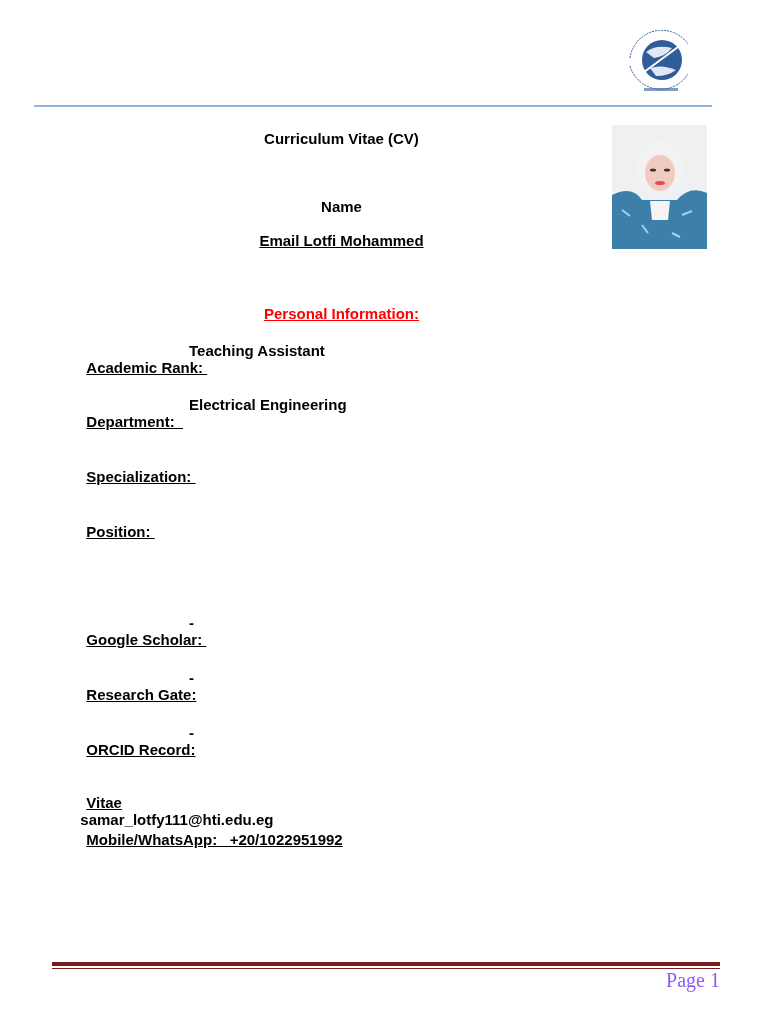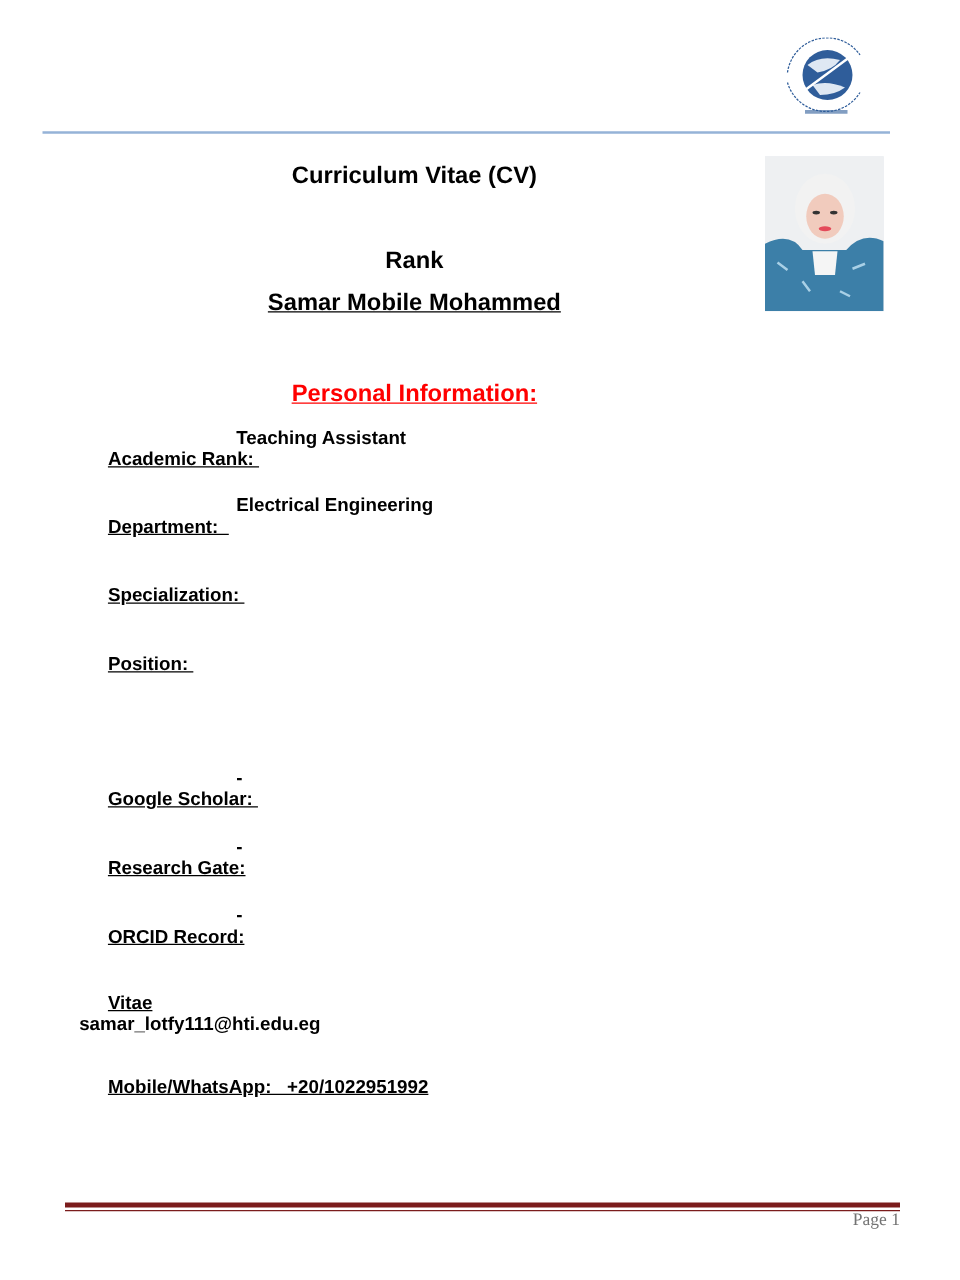--- a/index.html
+++ b/index.html
@@ -1,53 +1,53 @@
 <!DOCTYPE html>
 <html><head>
 <meta charset="utf-8">
 <style>
   html, body { margin:0; padding:0; background:#ffffff; }
   body { width:768px; height:1024px; position:relative; overflow:hidden;
          font-family:"Liberation Sans", sans-serif; color:#000; }
   .abs { position:absolute; }
   .logo { left:622px; top:30px; width:76px; height:68px; }
   .header-rule { left:34px; top:105px; width:678px; height:2px; background:#95b3d7; }
-  .title { left:4px; width:655px; text-align:center; font-weight:bold; font-size:19px; }
+  .title { left:14px; width:655px; text-align:center; font-weight:bold; font-size:15px; }
   .photo { left:612px; top:125px; width:95px; height:124px; overflow:hidden;
            background:#e9ecef; }
   .red { color:#ff0000; text-decoration:underline; }
   .u { text-decoration:underline; }
   .row { left:54px; font-size:15px; font-weight:bold; white-space:pre; }
   .lbl { text-decoration:underline; display:inline-block;margin-left:24px; }
   .val { position:absolute; top:0; }
   .footer-rule-thick { left:52px; top:962px; width:668px; height:4px; background:#7b1c1c; }
   .footer-rule-thin { left:52px; top:968px; width:668px; height:1px; background:#7b1c1c; }
-  .page-num { right:48px; top:969px; font-family:"Liberation Serif", serif; font-size:14px; color:#737373; }
+  .page-num { right:48px; top:969px; font-family:"Liberation Serif", serif; font-size:20px; color:#8b5cf6; }
 </style>
 </head>
 <body>
 
 <div class="abs logo">
   <svg width="76" height="68" viewBox="0 0 76 68">
     <circle cx="40" cy="30" r="20" fill="#2f5d9a"></circle>
     <path d="M24 22 Q34 14 50 18 Q44 26 32 28 Z" fill="#dfe8f3"></path>
     <path d="M28 38 Q40 34 54 40 Q46 46 34 46 Z" fill="#dfe8f3"></path>
     <line x1="14" y1="48" x2="60" y2="14" stroke="#ffffff" stroke-width="2"></line>
     <path d="M8 28 A32 32 0 0 1 66 14" fill="none" stroke="#2f5d9a" stroke-width="1" stroke-dasharray="2 1"></path>
     <path d="M8 36 A32 32 0 0 0 66 44" fill="none" stroke="#2f5d9a" stroke-width="1" stroke-dasharray="2 1"></path>
     <rect x="22" y="58" width="34" height="3" fill="#2f5d9a" opacity="0.6"></rect>
   </svg>
 </div>
 
 <div class="abs header-rule"></div>
 
 <div class="abs title" style="top:130px;">Curriculum Vitae  (CV)</div>
-<div class="abs title" style="top:198px;">Rank</div>
+<div class="abs title" style="top:198px;">Name</div>
 <div class="abs title" style="top:232px;">
-  <span class="u">Samar Mobile Mohammed</span>
+  <span class="u">Email Lotfi Mohammed</span>
 </div>
 <div class="abs title" style="top:287px;margin-top:18px;">
   <span class="red">Personal Information:</span>
 </div>
 
 <div class="abs photo">
   <svg width="95" height="124" viewBox="0 0 95 124">
     <rect width="95" height="124" fill="#eef0f2"></rect>
     <path d="M0 70 Q20 60 30 75 L65 75 Q78 60 95 68 L95 124 L0 124 Z" fill="#3c7fa8"></path>
     <path d="M10 85 l8 6 M70 90 l10 -4 M30 100 l6 8 M60 108 l8 4" stroke="#a9d0e6" stroke-width="2"></path>
@@ -83,21 +83,21 @@
   <span class="lbl">Research Gate:</span>
   <span class="val" style="left:135px;">-</span>
 </div>
 <div class="abs row" style="top:724px; width:300px;">
   <span class="lbl">ORCID Record:</span>
   <span class="val" style="left:135px;">-</span>
 </div>
 
 <div class="abs row" style="top:777px; width:400px;">
   <span class="lbl">Vitae</span>
-  <span style="margin-left:1px;">samar_lotfy111@hti.edu.eg</span>
+  <span style="margin-left:18px;">samar_lotfy111@hti.edu.eg</span>
 </div>
-<div class="abs row" style="top:844px; width:400px;">
+<div class="abs row" style="top:814px; width:400px;">
   <span class="lbl">Mobile/WhatsApp:   +20/1022951992</span>
 </div>
 
 <div class="abs footer-rule-thick"></div>
 <div class="abs footer-rule-thin"></div>
 <div class="abs page-num">Page 1</div>
 
 </body></html>

